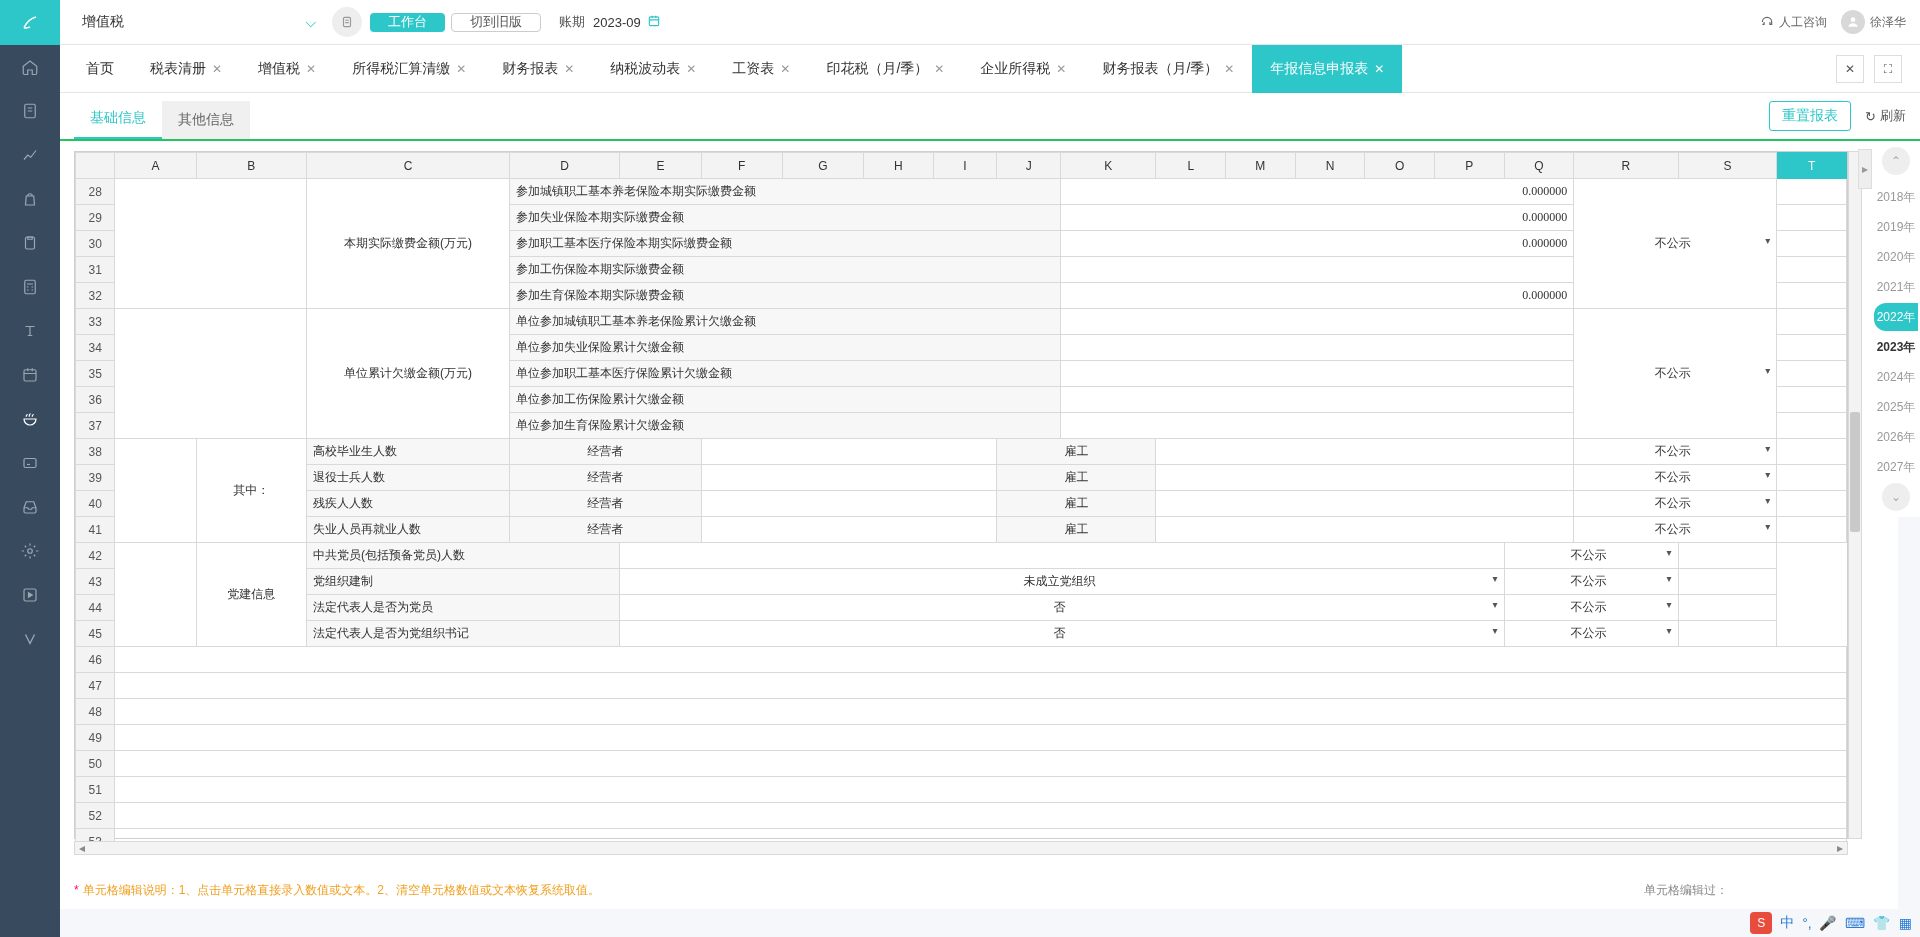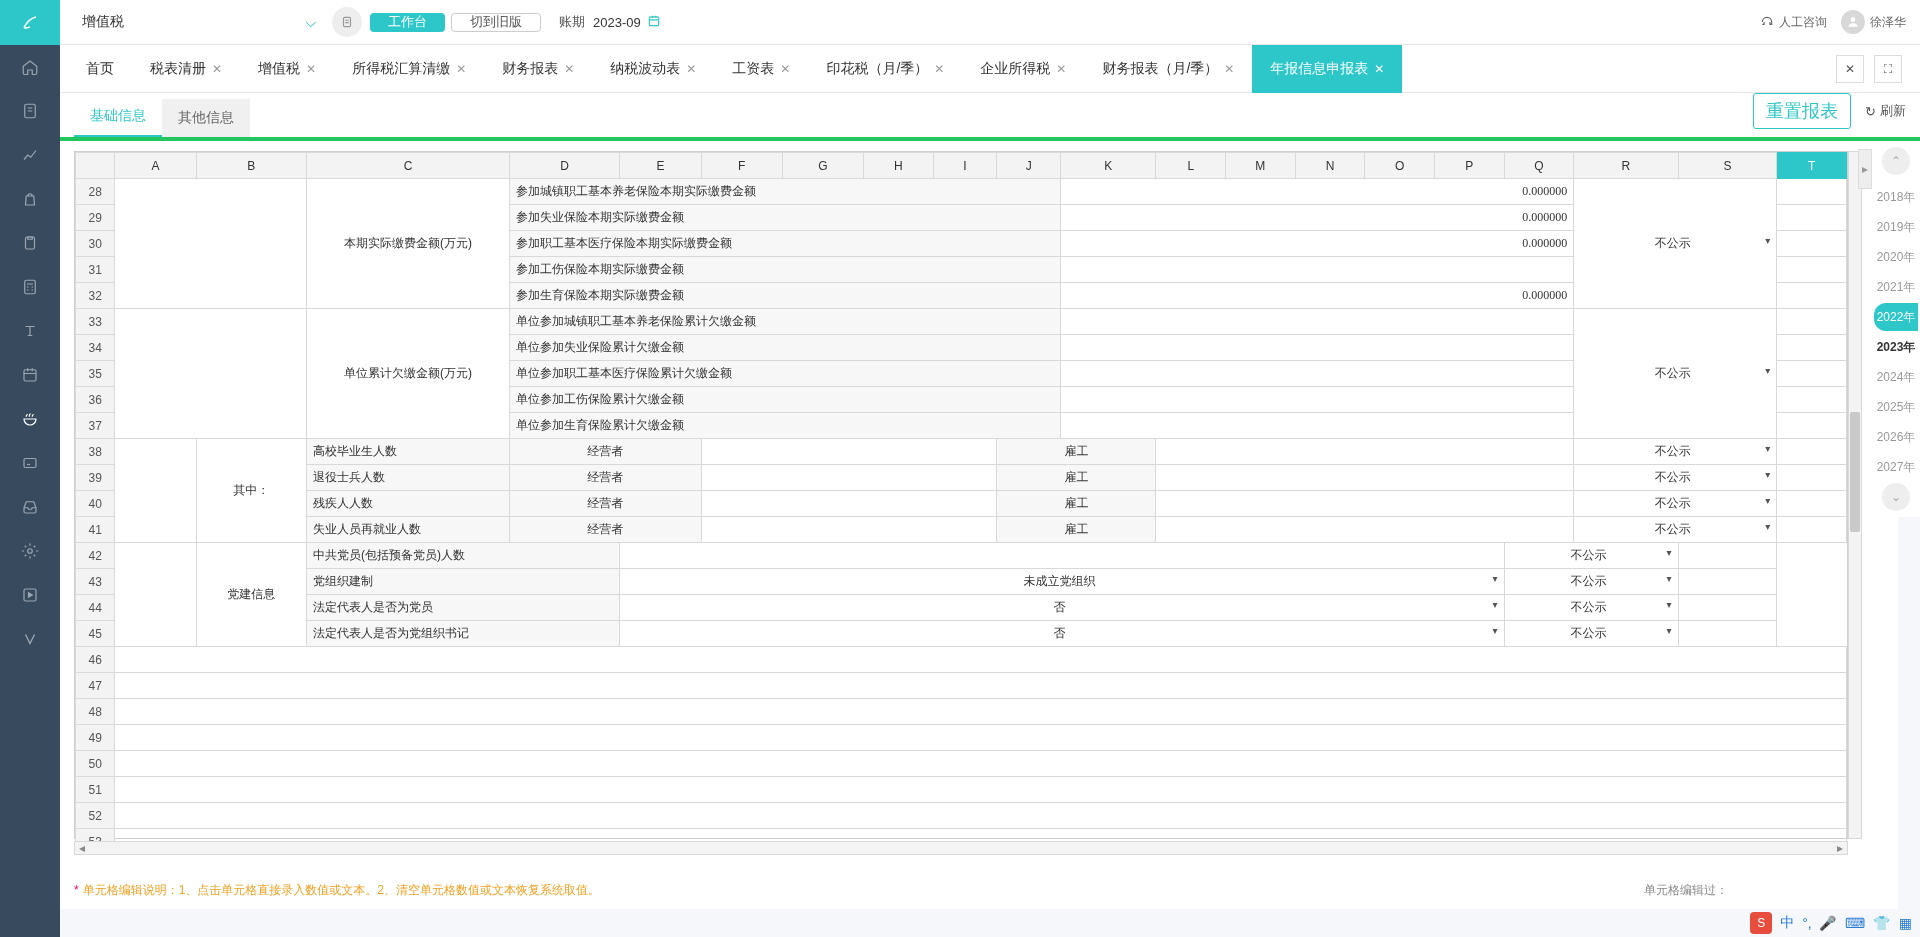--- a/index.html
+++ b/index.html
@@ -30,26 +30,26 @@
 
 .tabs { position:absolute; left:60px; top:45px; right:0; height:48px; background:#fff; border-bottom:1px solid #e6e6e6; display:flex; align-items:center; padding:0 8px; }
 .tab { padding:0 18px; height:48px; display:flex; align-items:center; gap:6px; font-size:14px; color:#333; cursor:pointer; }
 .tab .x { color:#999; font-size:12px; }
 .tab.active { background:#2ec7c9; color:#fff; }
 .tab.active .x { color:#fff; }
 .tabs-end { margin-left:auto; display:flex; align-items:center; gap:10px; padding-right:10px; }
 .tabs-end .ibtn { width:28px; height:28px; display:flex; align-items:center; justify-content:center; border:1px solid #ddd; cursor:pointer; color:#555; }
 
 
-.subtabs { position:absolute; left:60px; top:93px; right:0; height:48px; background:#fff; display:flex; align-items:flex-end; padding:0 14px; border-bottom:4px solid #22c55e; }
+.subtabs { position:absolute; left:60px; top:93px; right:0; height:48px; background:#fff; display:flex; align-items:flex-end; padding:0 14px; border-bottom:2px solid #22c55e; }
 .subtab { padding:10px 16px; font-size:14px; color:#666; cursor:pointer; }
 .subtab.active { color:#2ec7c9; border-bottom:2px solid #2ec7c9; }
 .subtab.other { background:#f0f0f0; }
 .sub-right { margin-left:auto; display:flex; align-items:center; gap:14px; padding-bottom:8px; }
-.btn-reset { border:1px solid #2ec7c9; color:#2ec7c9; padding:5px 12px; border-radius:3px; cursor:pointer; font-size:18px; }
+.btn-reset { border:1px solid #2ec7c9; color:#2ec7c9; padding:5px 12px; border-radius:3px; cursor:pointer; font-size:14px; }
 .btn-refresh { color:#555; display:flex; align-items:center; gap:4px; cursor:pointer; font-size:13px; }
 
 
 .sheet-wrap { position:absolute; left:60px; top:141px; right:22px; bottom:28px; background:#fff; }
 .sheet { position:absolute; left:14px; top:10px; right:50px; bottom:70px; border:1px solid #cfcfcf; }
 .sheet table { border-collapse:collapse; width:100%; table-layout:fixed; }
 .sheet th, .sheet td { border:1px solid #d9d9d9; height:26px; padding:0 6px; font-size:12px; color:#333; white-space:nowrap; overflow:hidden; text-align:left; }
 .sheet thead th { background:#f3f3f3; text-align:center; font-weight:normal; }
 .sheet .rownum { width:34px; background:#f3f3f3; text-align:center; color:#555; }
 .sheet thead th.sel { background:#2ec7c9; color:#fff; border-color:#2ec7c9; }

